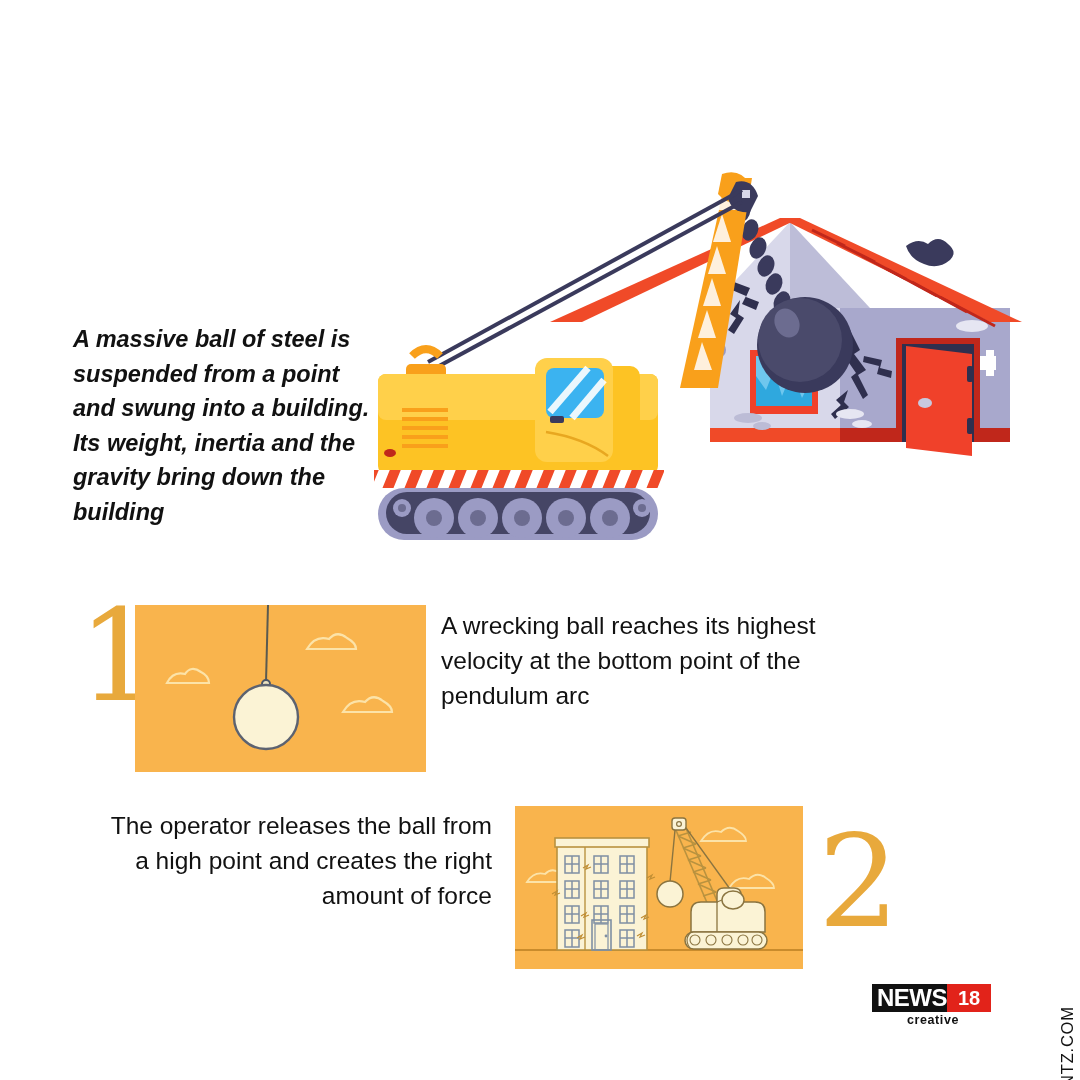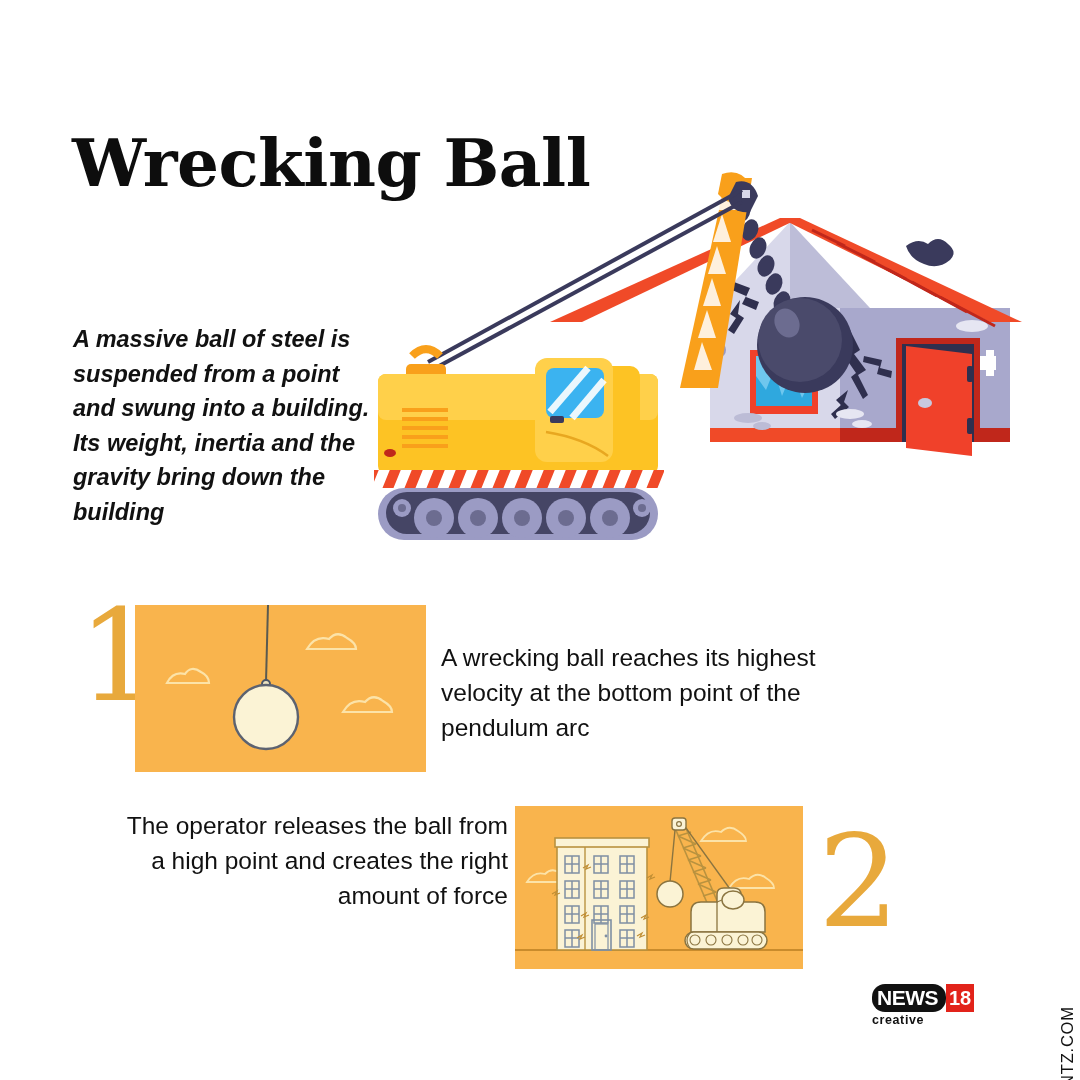--- a/index.html
+++ b/index.html
@@ -72,33 +72,33 @@
     left: 135px;
     top: 605px;
     width: 291px;
     height: 167px;
     background: #F9B44D;
     overflow: hidden;
   }
   #step1-text {
     position: absolute;
     left: 441px;
-    top: 641px;
+    top: 609px;
     width: 375px;
     font-family: "Liberation Sans", sans-serif;
     font-size: 24.5px;
     line-height: 1.42;
     color: #111111;
     text-align: left;
   }
 
   
   #step2-text {
     position: absolute;
-    left: 126px;
+    left: 110px;
     top: 809px;
     width: 382px;
     font-family: "Liberation Sans", sans-serif;
     font-size: 24.5px;
     line-height: 1.42;
     color: #111111;
     text-align: right;
   }
   #panel2 {
     position: absolute;
@@ -145,50 +145,48 @@
   #logo-row {
     display: flex;
     align-items: stretch;
     height: 28px;
   }
   #logo-news {
     background: #111111;
     color: #ffffff;
     font-family: "Liberation Sans", sans-serif;
     font-weight: 700;
-    font-size: 21px;
+    font-size: 24px;
     line-height: 28px;
-    padding: 0 8px 0 5px;
+    padding: 0 0 0 5px;
     letter-spacing: -0.5px;
-    border-radius: 13px;
   }
   #logo-18 {
     background: #E2231A;
     color: #ffffff;
     font-family: "Liberation Sans", sans-serif;
     font-weight: 700;
     font-size: 20px;
     line-height: 28px;
-    padding: 0 3px;
+    padding: 0 11px;
   }
   #logo-creative {
-    text-align: left;
+    text-align: center;
     font-family: "Liberation Sans", sans-serif;
     font-weight: 700;
     font-size: 12.5px;
     letter-spacing: 0.6px;
     color: #111111;
     margin-top: 1px;
   }
 </style>
 </head>
 <body>
 
 <div id="title-block">
-  <div class="title-line">Wrecking Ball</div>
 </div>
 
 <div id="subtitle">A massive ball of steel is suspended from a point and swung into a building. Its weight, inertia and the gravity bring down the building</div>
 
 <svg id="hero-illustration" viewBox="0 0 700 400">
 
   <g>
 
     <rect x="360" y="148" width="300" height="132" fill="#A8A8CC"></rect>
     <rect x="360" y="148" width="130" height="132" fill="#D8D8EA"></rect>

